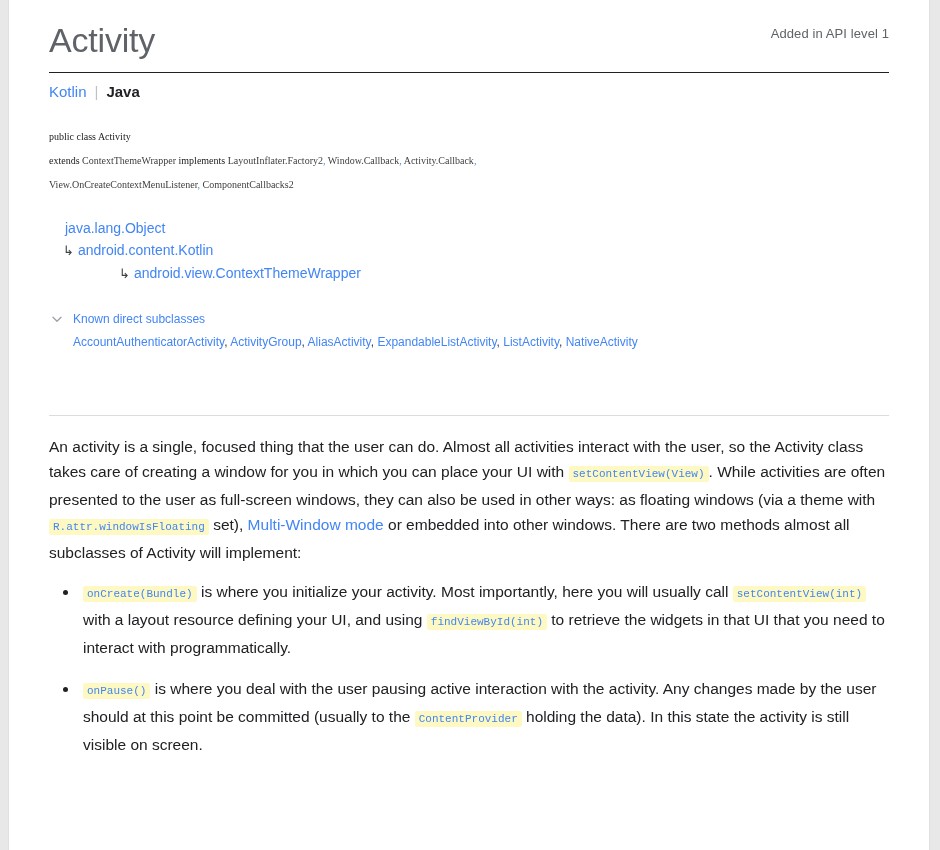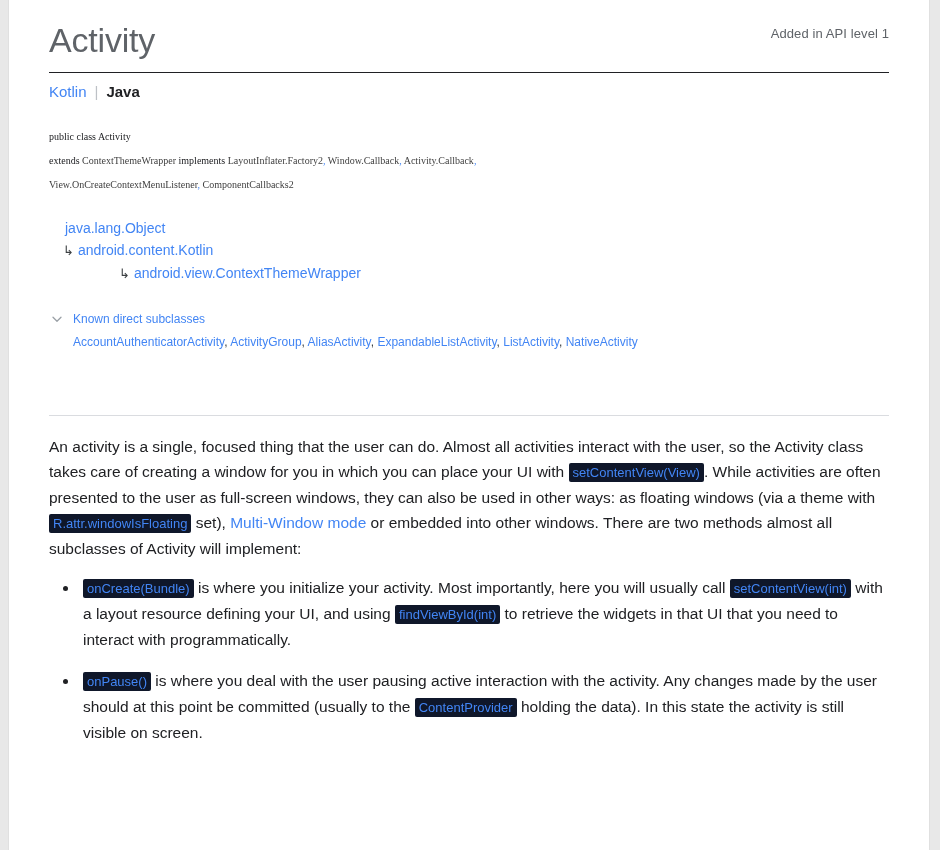--- a/index.html
+++ b/index.html
@@ -178,23 +178,23 @@
   .prose li {
     margin-bottom: 16px;
     padding-left: 4px;
   }
   .prose a.inline-link {
     color: #4285f4;
     text-decoration: none;
     cursor: pointer;
   }
   code.ic {
-    font-family: Liberation Sans, sans-serif;
-    font-size: 13px;
-    background: #0f172a;
+    font-family: Liberation Mono, monospace;
+    font-size: 11px;
+    background: #fef9c3;
     color: #4285f4;
     padding: 2px 4px;
     border-radius: 2px;
     white-space: nowrap;
   }
 </style>
 </head>
 <body>
 
 <div class="page-card">

